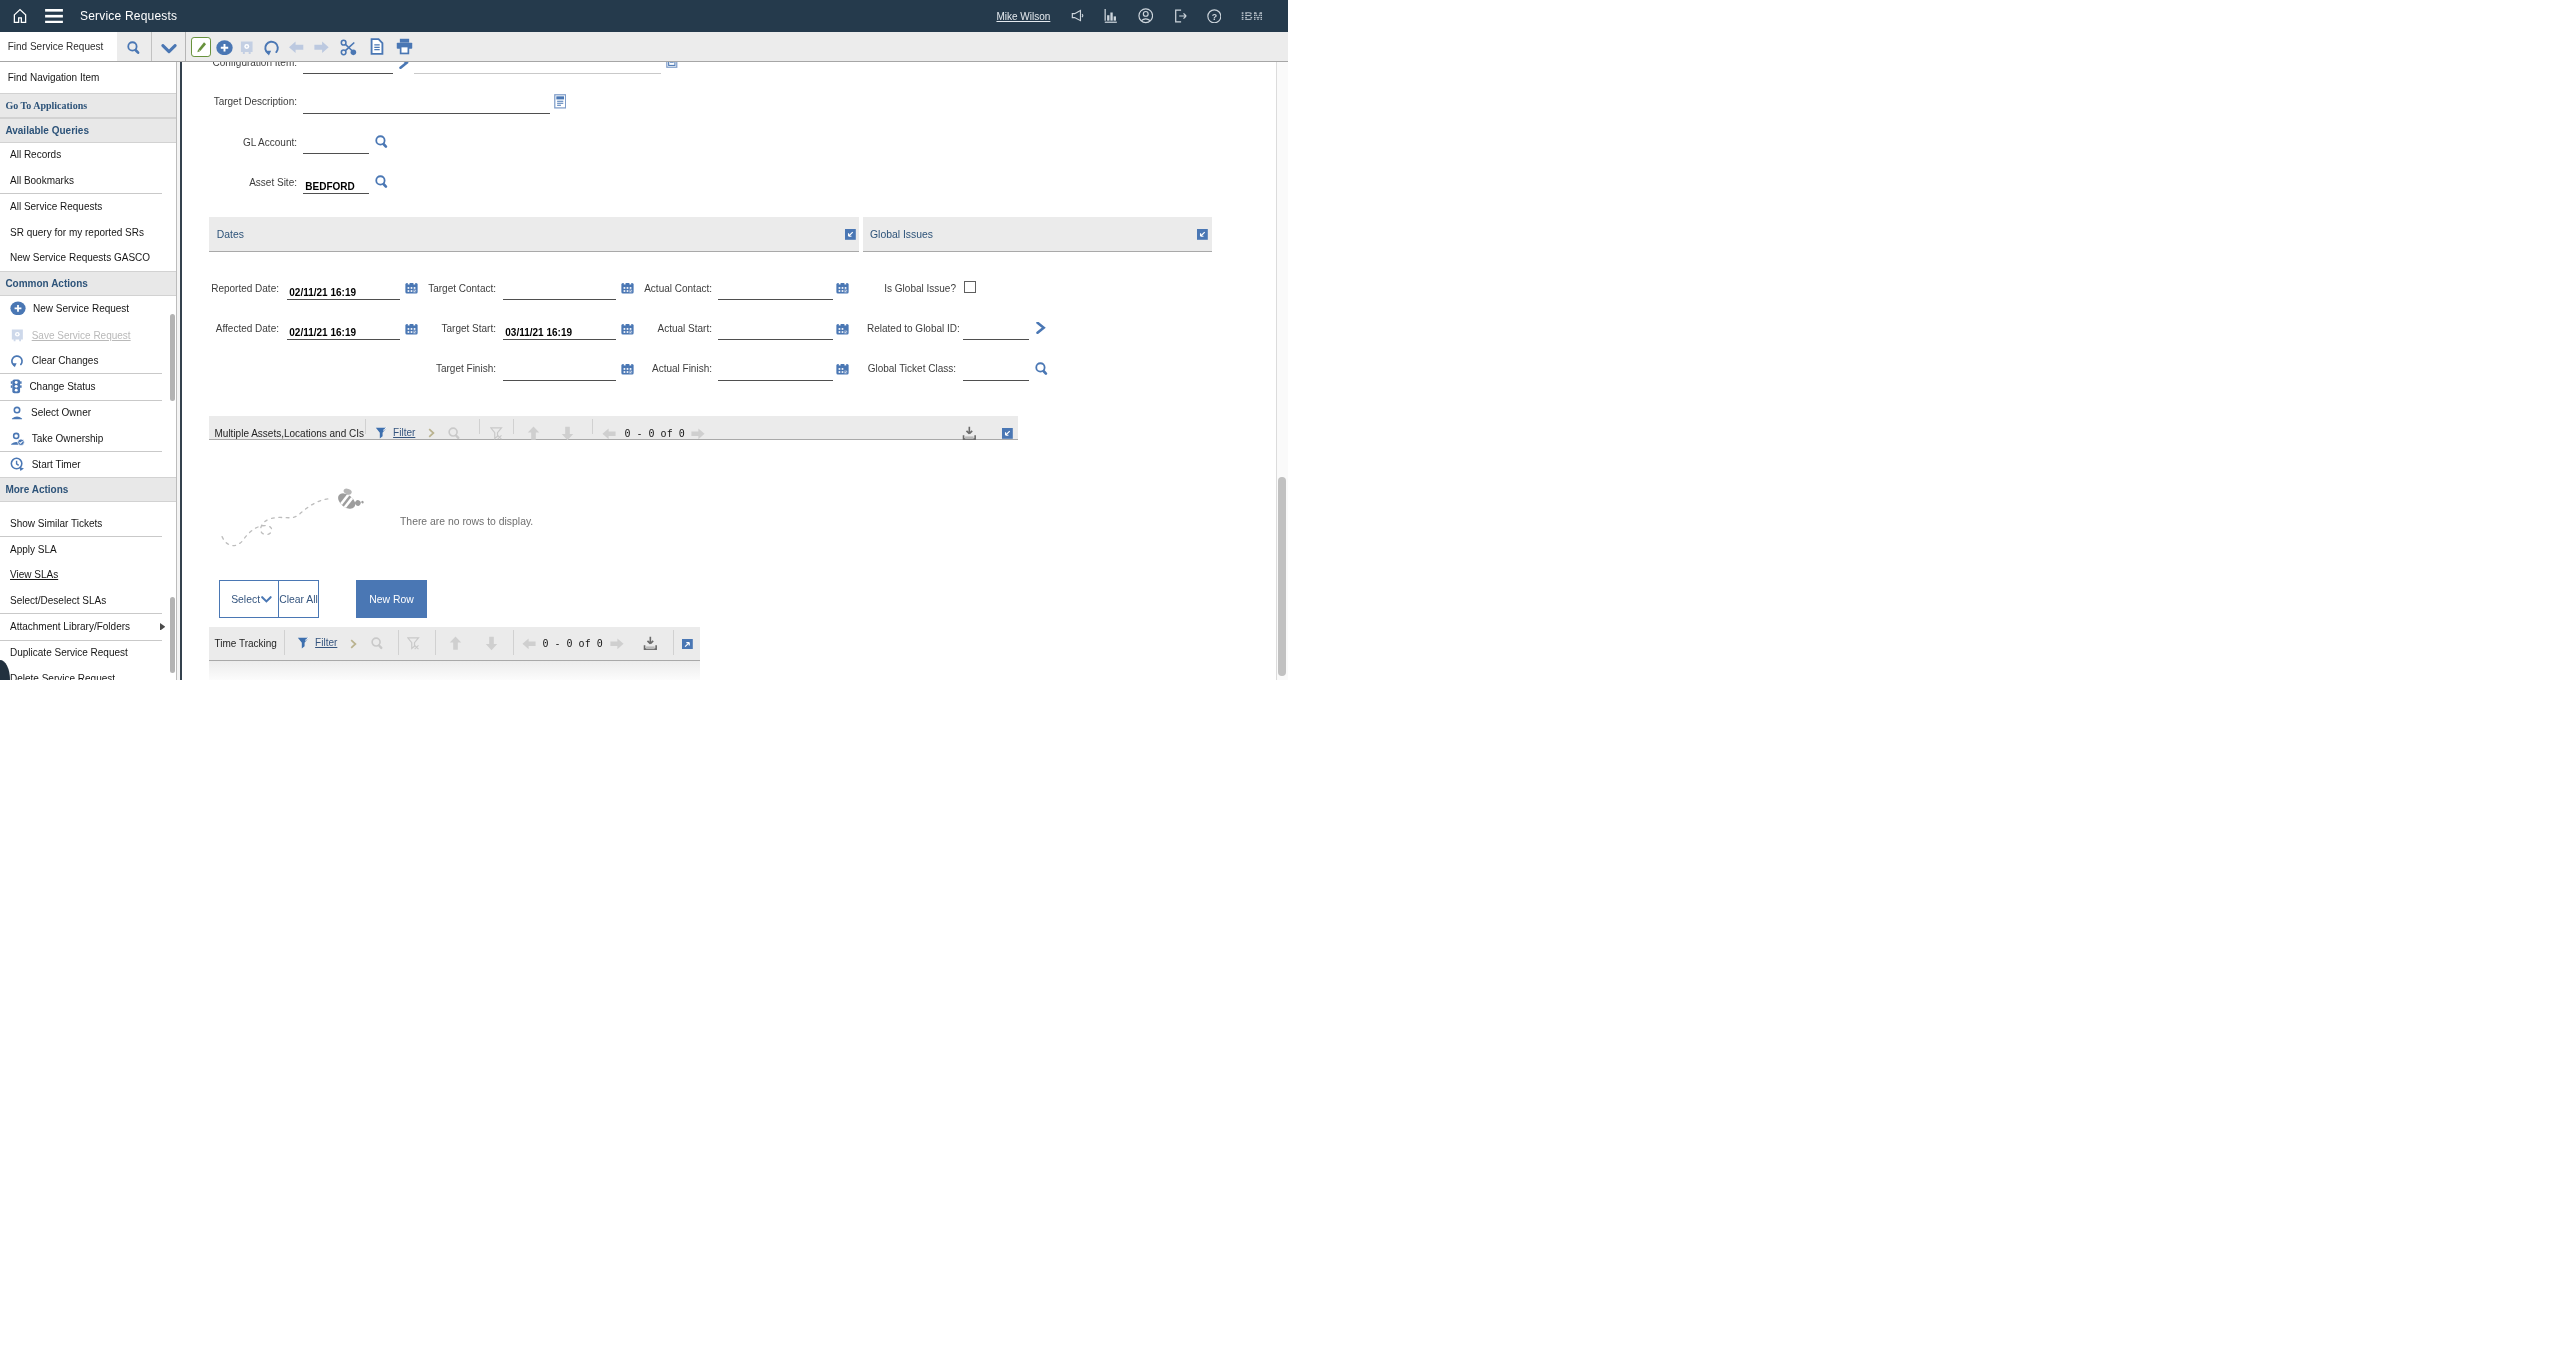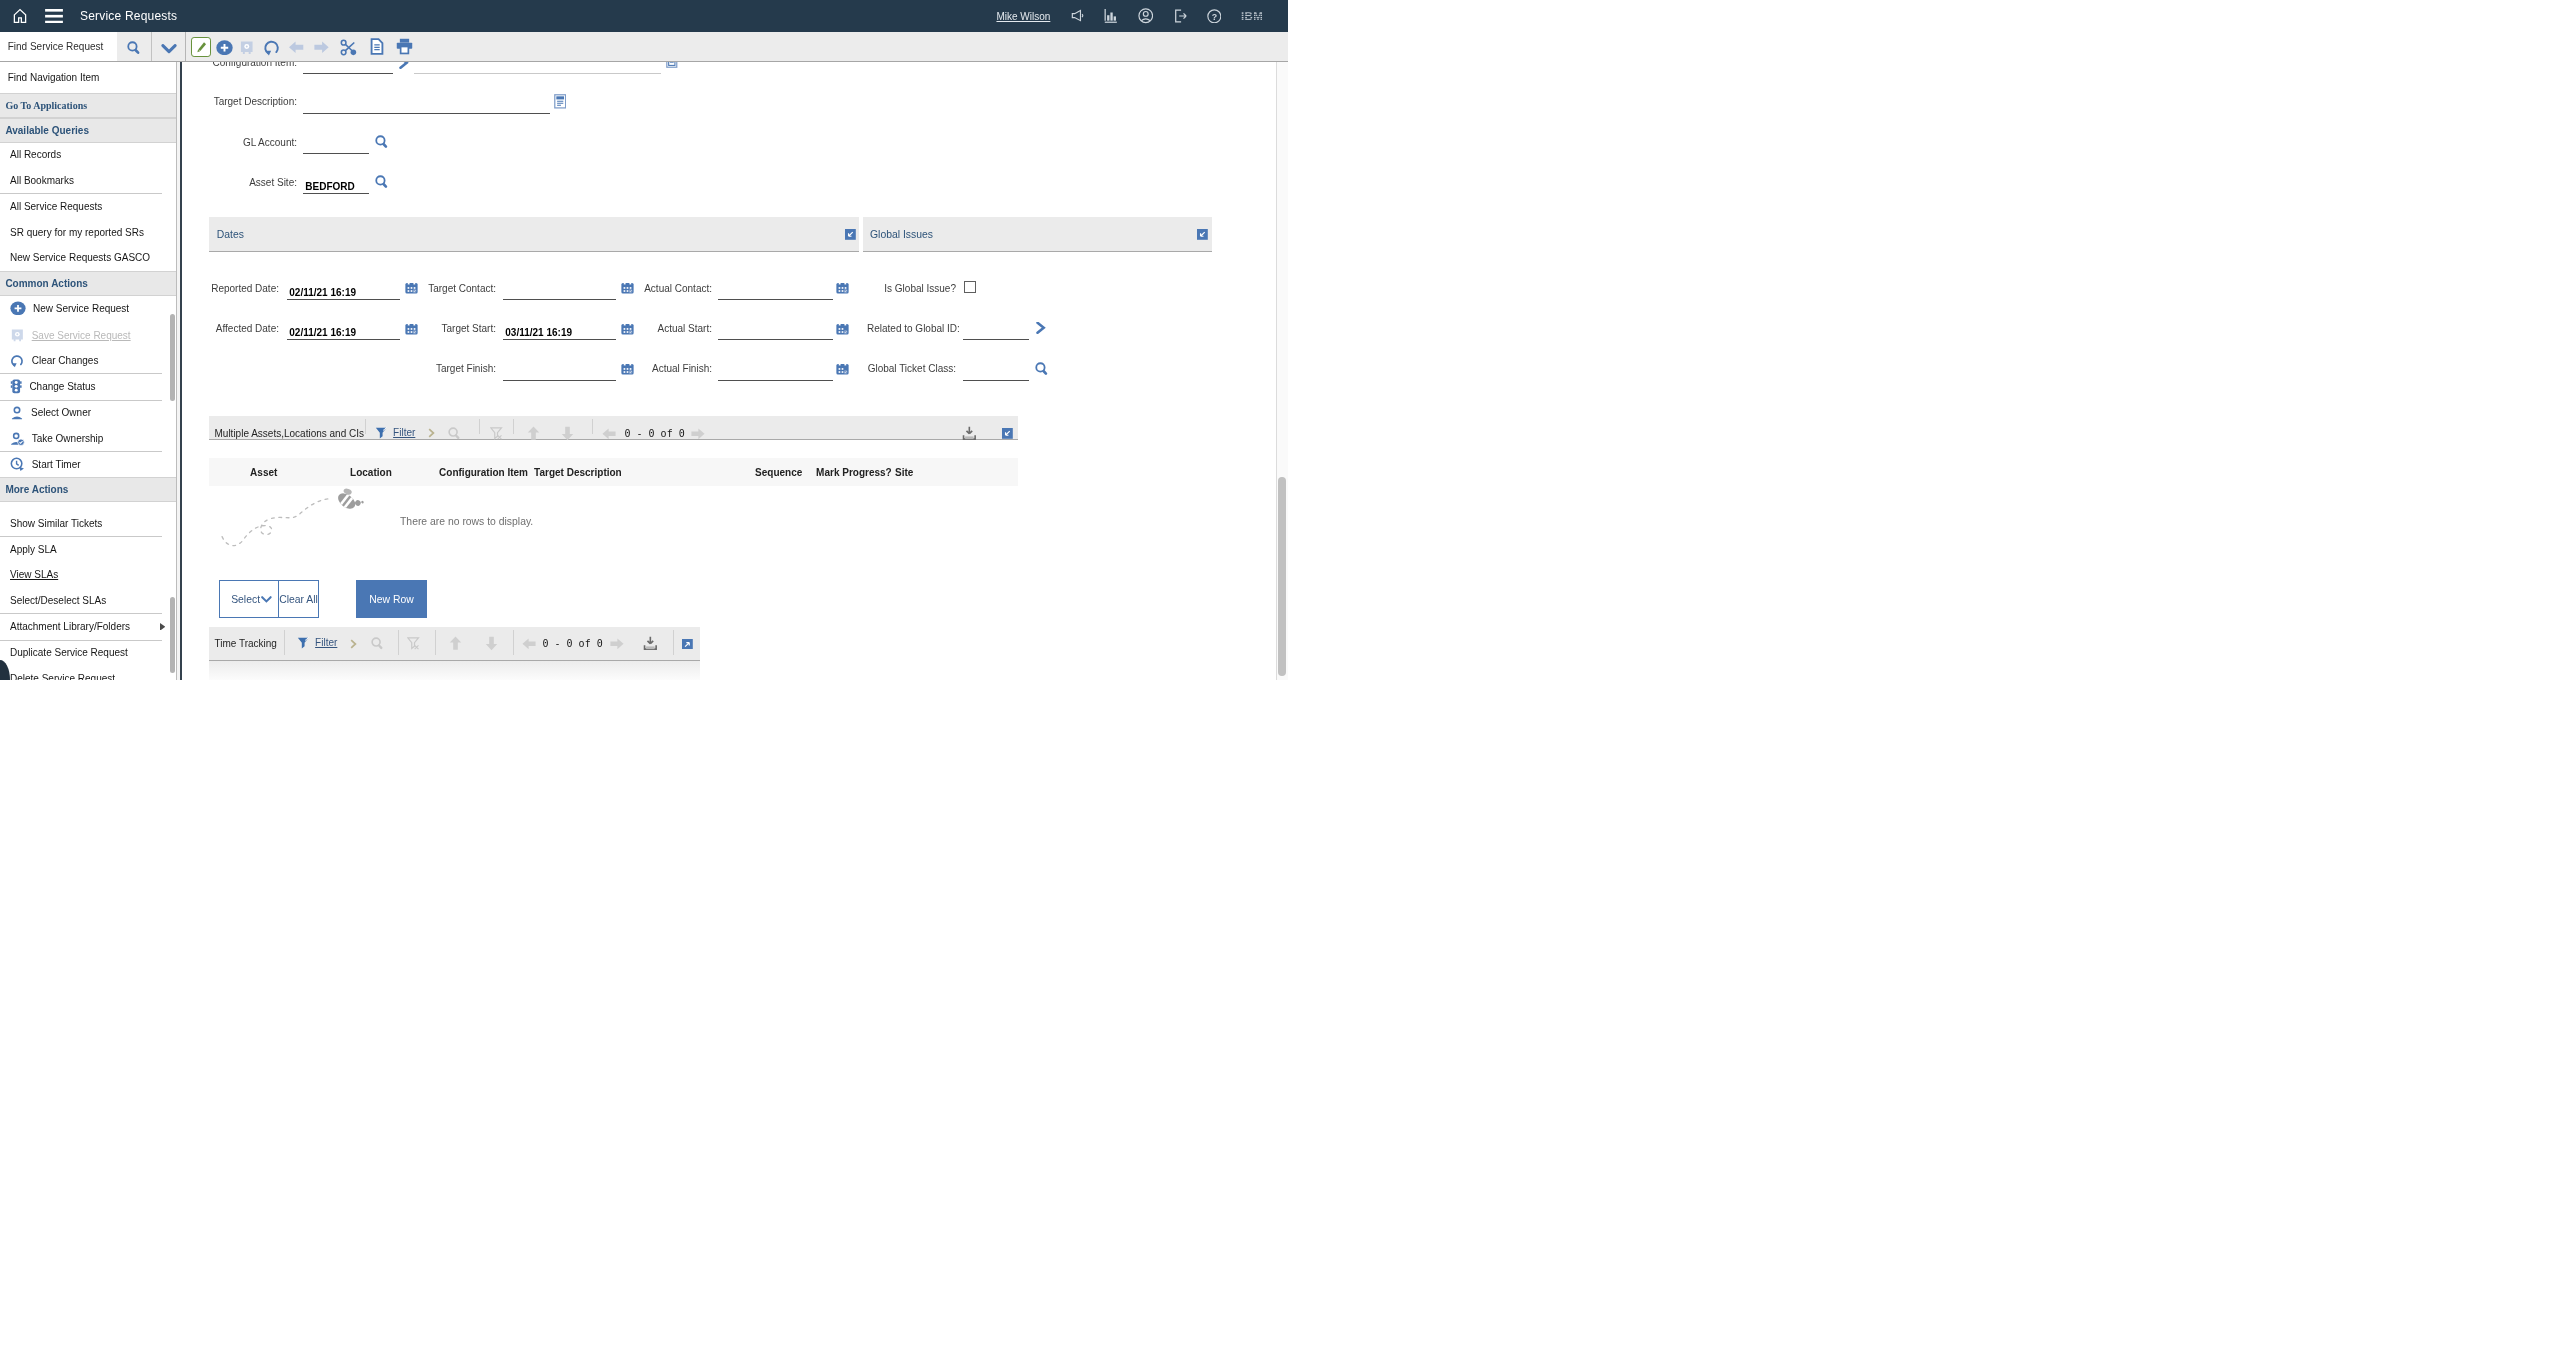--- a/index.html
+++ b/index.html
@@ -651,29 +651,20 @@
         </svg>
     </div>
     <div class="abs" style="left:793px;top:12.4px;">
       <svg width="10.8" height="10.8" viewBox="0 0 14 14">
           <rect width="14" height="14" fill="#4a77b4"></rect>
           <path d="M10 4 L4.6 9.4 M4.6 9.4 V5.6 M4.6 9.4 H8.4" stroke="#fff" stroke-width="1.5" fill="none"></path>
         </svg>
     </div>
   </div>
 
-  <div class="colrow" style="left:3.1px;top:396px;width:809px;height:28px;">
-    <span class="colhd" style="left:41px;top:14px;">Asset</span>
-    <span class="colhd" style="left:141px;top:14px;">Location</span>
-    <span class="colhd" style="left:230px;top:14px;">Configuration Item</span>
-    <span class="colhd" style="left:325px;top:14px;">Target Description</span>
-    <span class="colhd" style="left:546px;top:14px;">Sequence</span>
-    <span class="colhd" style="left:607px;top:14px;">Mark Progress?</span>
-    <span class="colhd" style="left:686px;top:14px;">Site</span>
-  </div>
 
   <div class="abs" style="left:13px;top:425px;">
     <svg width="164" height="66" viewBox="0 0 212 85">
       <path d="M4 64 C 10 78, 24 80, 33 66 C 40 56, 52 48, 63 50 C 72 52, 68 63, 59 61 C 50 59, 53 45, 66 41 C 82 36, 94 44, 104 35 C 114 26, 126 17, 142 15" fill="none" stroke="#bdbdbd" stroke-width="1.7" stroke-dasharray="3.5 6" stroke-linecap="round"></path>
       <g transform="translate(165,18) rotate(38)">
         <defs>
             <clipPath id="beebody">
               <ellipse cx="0" cy="0" rx="12.5" ry="8"></ellipse>
             </clipPath>
           </defs>

